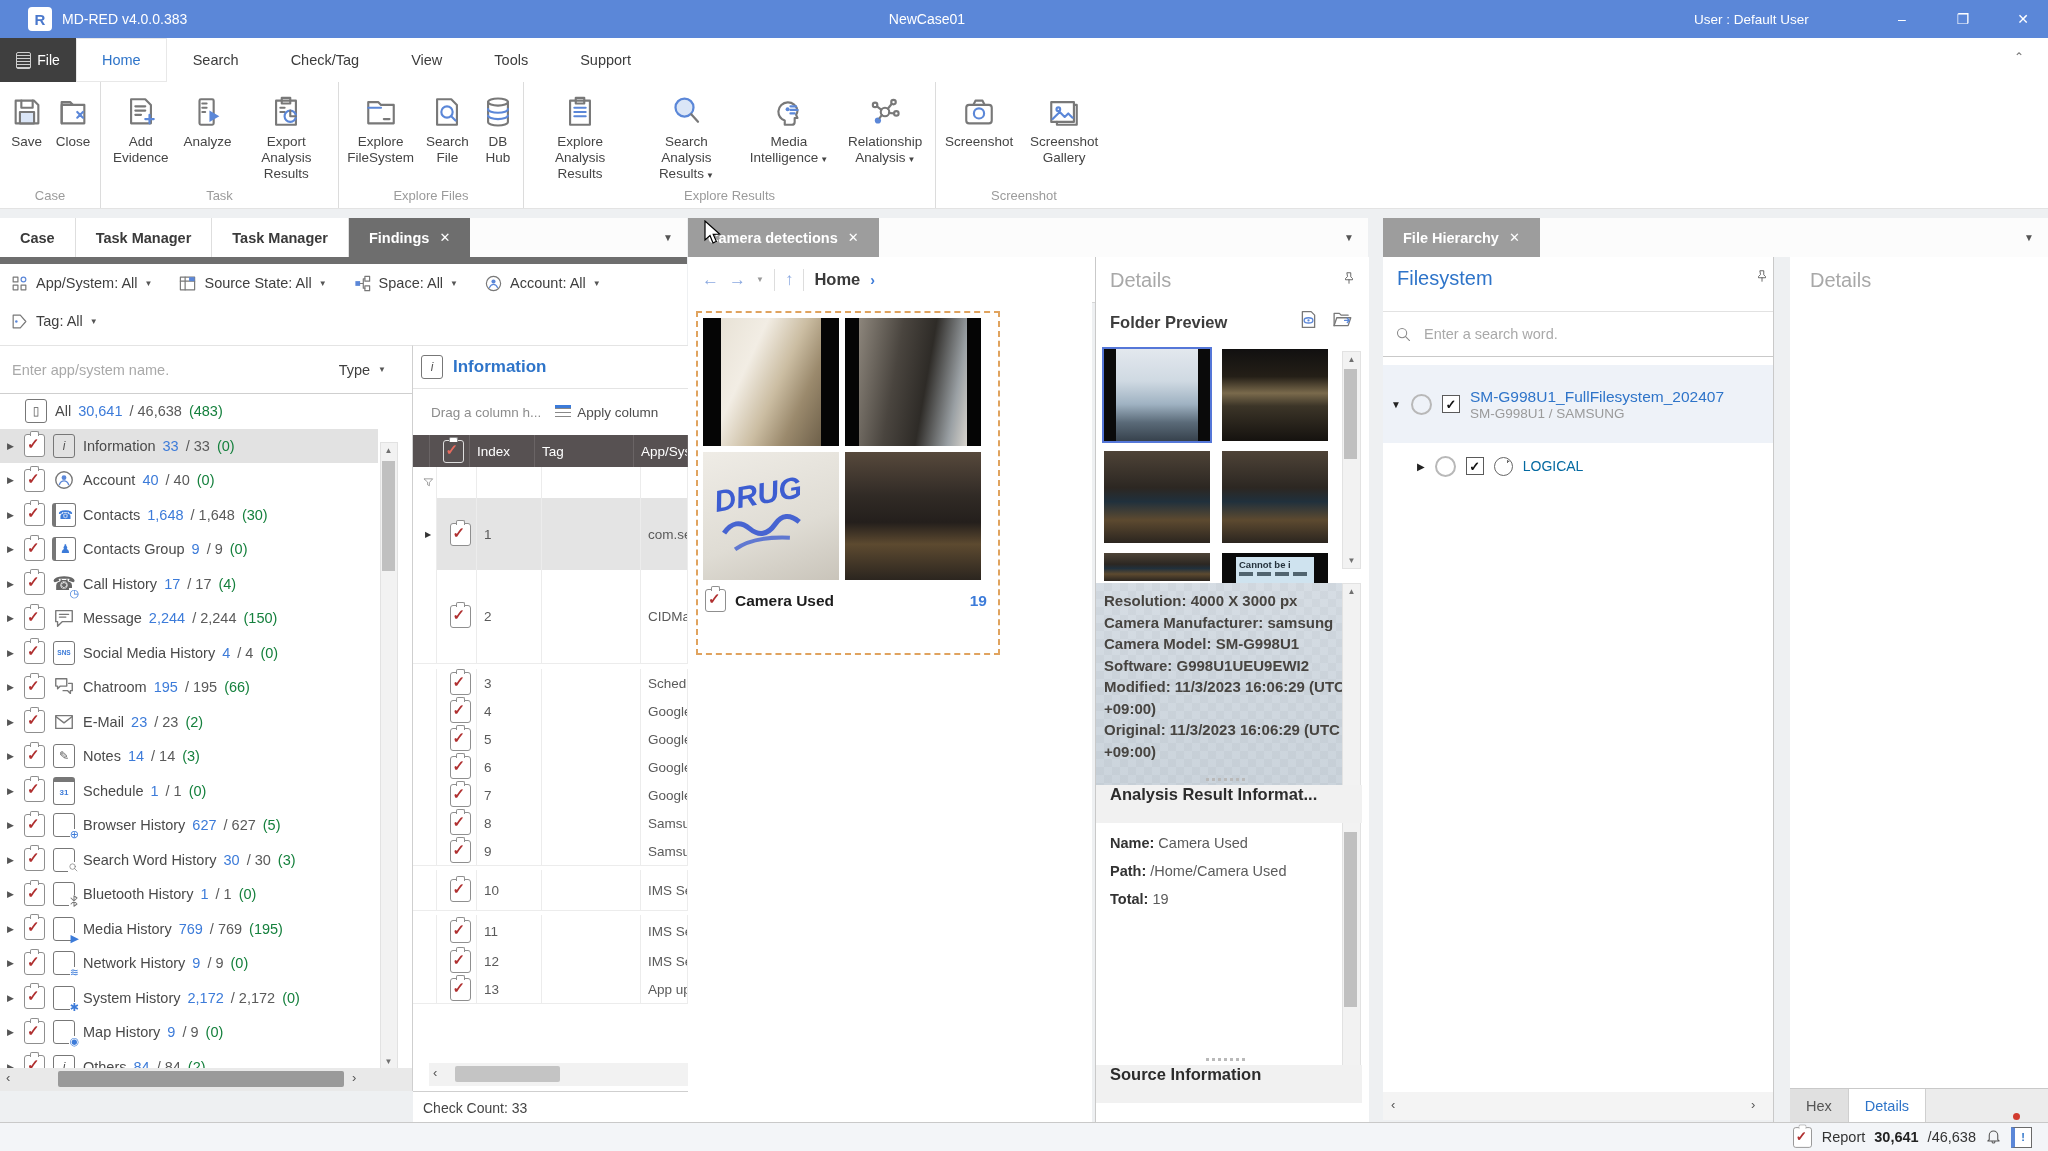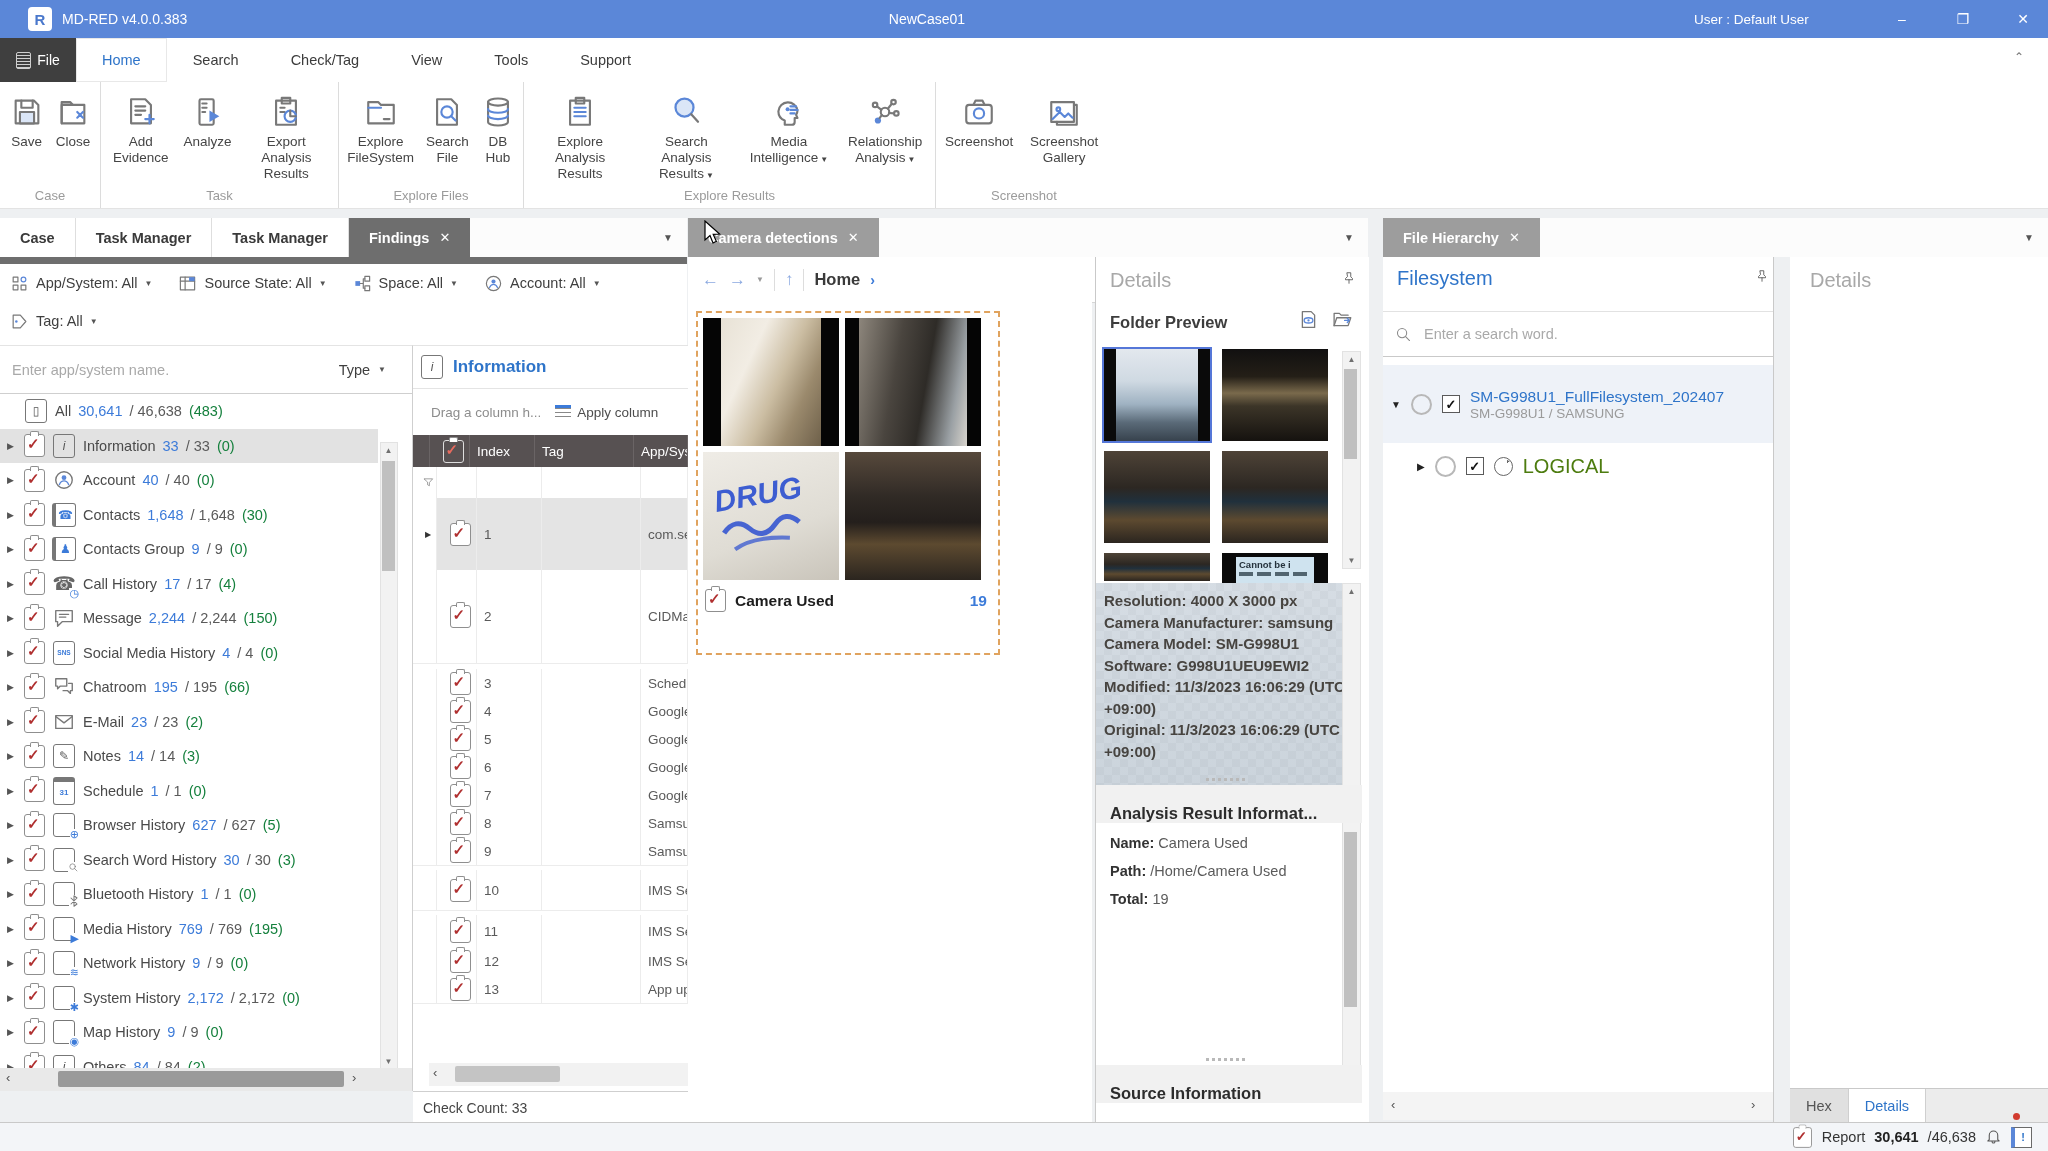--- a/index.html
+++ b/index.html
@@ -129,21 +129,21 @@
   .pv .im.slide{left:11%;right:11%;background:linear-gradient(180deg,#e3e8ee 0%,#cfd9e2 35%,#9fb2c2 60%,#5a6a78 80%,#37424d 100%);}
   .pv .im.subway{left:0;right:0;background:linear-gradient(180deg,#111010 0%,#241f17 30%,#7a6a4c 48%,#3c3528 62%,#15120f 100%);}
   .pv .im.confb{left:0;right:0;background:linear-gradient(180deg,#4e4337 0%,#2c2722 40%,#20303c 55%,#5d4a30 75%,#2b251f 100%);}
   .cannotbox{position:absolute;left:14px;top:4px;right:14px;height:30px;background:#cfe3ef;color:#25323c;
              font-weight:bold;font-size:9.5px;padding:2px 3px;}
   .cannotline{height:4px;margin-top:2px;background:repeating-linear-gradient(90deg,#51646f 0 14px,transparent 14px 18px);}
   .metabox{position:absolute;left:0px;top:326px;width:246px;height:196px;padding:7px 4px 0 8px;
            background:linear-gradient(rgba(208,216,224,0.88),rgba(196,206,215,0.88)),
            repeating-conic-gradient(#cfcfcf 0% 25%, #ffffff 0% 50%) 0 0/16px 16px;}
   .metabox div{font-weight:bold;color:#474440;font-size:15px;line-height:21.5px;}
-  .secthead{position:absolute;left:0;width:252px;height:38px;background:#f1f1f1;display:flex;align-items:flex-end;
+  .secthead{position:absolute;left:0;width:252px;height:38px;background:#f1f1f1;display:flex;align-items:flex-start;
             padding-left:14px;font-weight:bold;font-size:16.5px;color:#2c2c2c;}
   .dfield{position:absolute;left:14px;font-size:14.5px;color:#5a5a5a;}
   .dfield b{color:#333;}
   .dots{position:absolute;left:110px;width:40px;height:3px;
         background:repeating-linear-gradient(90deg,#b9b9b9 0 3px,transparent 3px 6px);}
   
   .fhtabs{left:1383px;top:218px;width:665px;height:39px;}
   .fspanel{left:1383px;top:257px;width:390px;height:835px;background:#fff;overflow:hidden;}
   .fstitle{position:absolute;left:14px;top:10px;color:#2e74c9;font-size:20px;}
   .fssearch{position:absolute;left:0;top:54px;width:390px;height:44px;border-top:1px solid #e2e2e2;border-bottom:1px solid #c9c9c9;
@@ -1125,21 +1125,21 @@
       <span>
         <div class="nodename">SM-G998U1_FullFilesystem_202407</div>
         <div class="nodesub">SM-G998U1 / SAMSUNG</div>
       </span>
     </div>
     <div class="treenode" style="left:0;top:188px;width:390px;height:42px;padding-left:34px;">
       <span style="font-size:10px;color:#222;">▶</span>
       <span class="radio"></span>
       <span class="ckbox">✓</span>
       <span class="pie"></span>
-      <span style="color:#4d7c0f;font-size:20px;">LOGICAL</span>
+      <span style="color:#0369a1;font-size:14px;">LOGICAL</span>
     </div>
   </div>
 
   <div class="abs hscroll" style="left:1383px;top:1092px;width:390px;height:28px;background:#f4f4f4;">
     <span class="harrow" style="left:8px;top:5px;">‹</span>
     <span class="harrow" style="left:368px;top:5px;">›</span>
   </div>
 
   <div class="abs sepdbl"></div>
 

